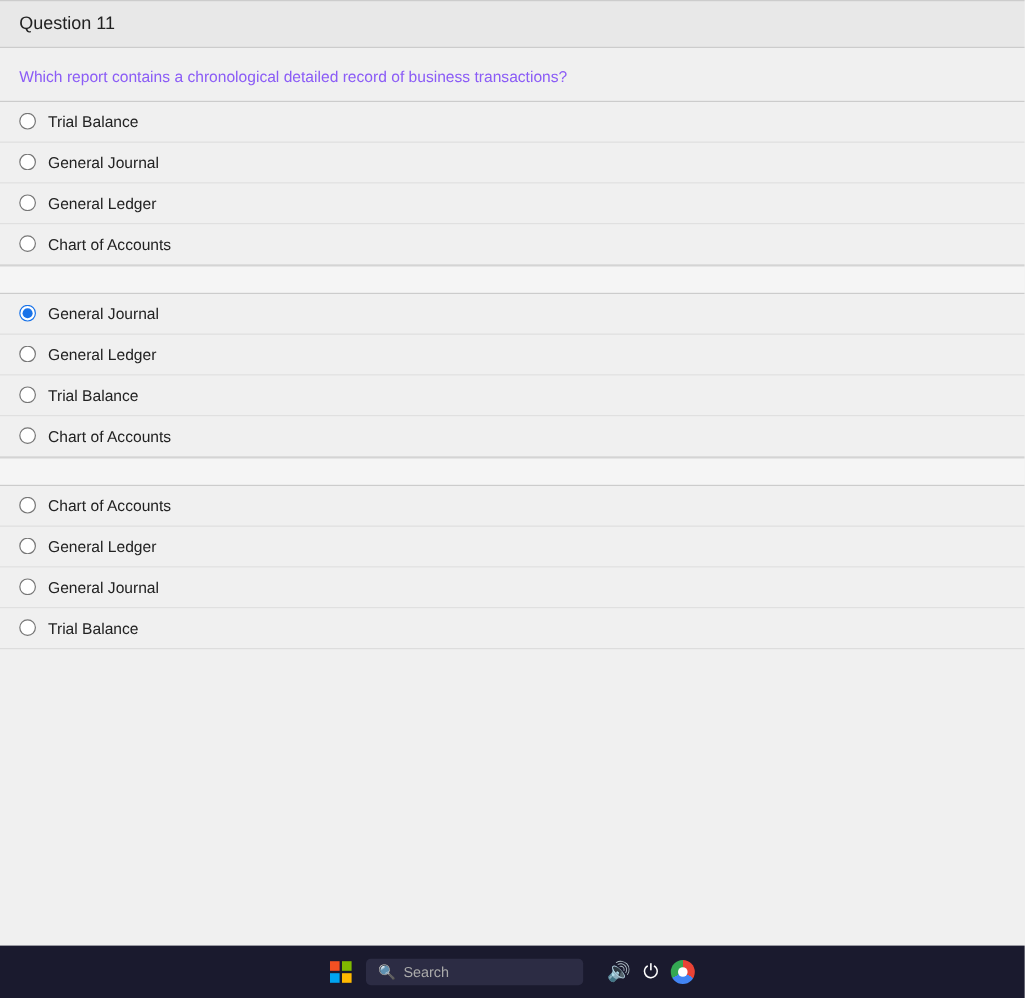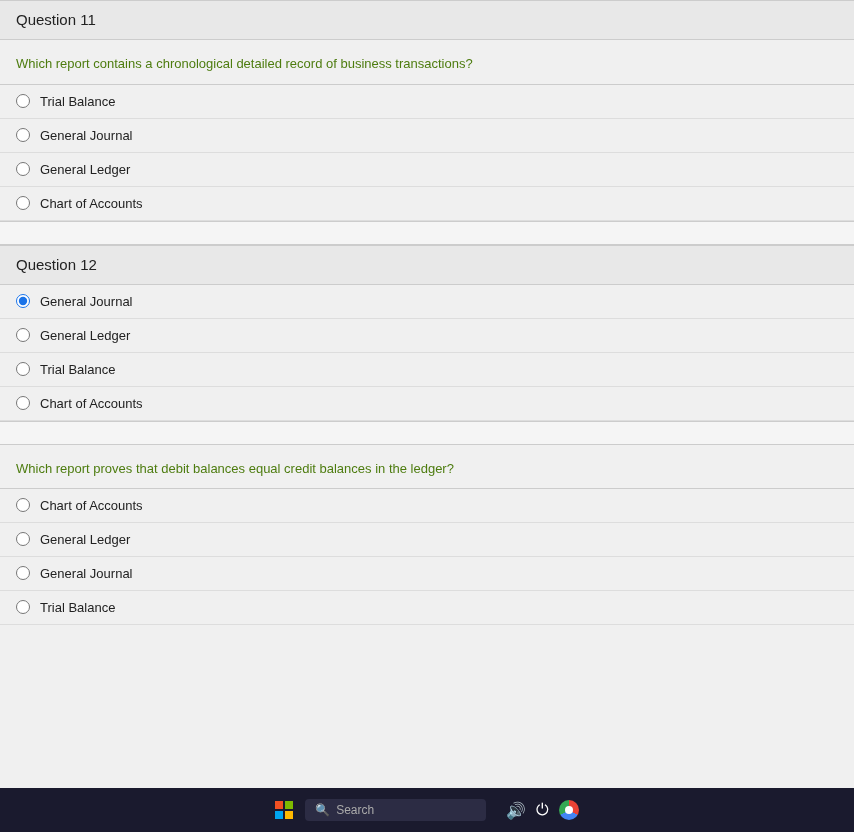--- a/index.html
+++ b/index.html
@@ -33,21 +33,21 @@
 
     .question-title {
       font-size: 15px;
       font-weight: normal;
       color: #222;
     }
 
     .question-text {
       padding: 14px 16px 10px 16px;
       font-size: 13px;
-      color: #4d7c0f;
+      color: #8b5cf6;
       line-height: 1.5;
       border-bottom: 1px solid #ccc;
     }
 
     .option-row {
       display: flex;
       align-items: flex-start;
       padding: 9px 16px;
       border-bottom: 1px solid #ddd;
       background-color: #f0f0f0;
@@ -180,23 +180,20 @@
     </div>
     <div class="option-row">
       <input type="radio" name="q11" style="">
       <span>Chart of Accounts</span>
     </div>
   </div>
 
   <div class="spacer"></div>
 
   <div class="question-block">
-    <div class="question-header">
-      <span class="question-title">Question 12</span>
-    </div>
     <div class="option-row">
       <input type="radio" name="q12" checked="" style="">
       <span>General Journal</span>
     </div>
     <div class="option-row">
       <input type="radio" name="q12" style="">
       <span>General Ledger</span>
     </div>
     <div class="option-row">
       <input type="radio" name="q12" style="">
@@ -204,21 +201,20 @@
     </div>
     <div class="option-row">
       <input type="radio" name="q12" style="">
       <span>Chart of Accounts</span>
     </div>
   </div>
 
   <div class="spacer"></div>
 
   <div class="question-block">
-    <div class="question-text">Which report proves that debit balances equal credit balances in the ledger?</div>
     <div class="option-row">
       <input type="radio" name="q13" style="">
       <span>Chart of Accounts</span>
     </div>
     <div class="option-row">
       <input type="radio" name="q13" style="">
       <span>General Ledger</span>
     </div>
     <div class="option-row">
       <input type="radio" name="q13" style="">

